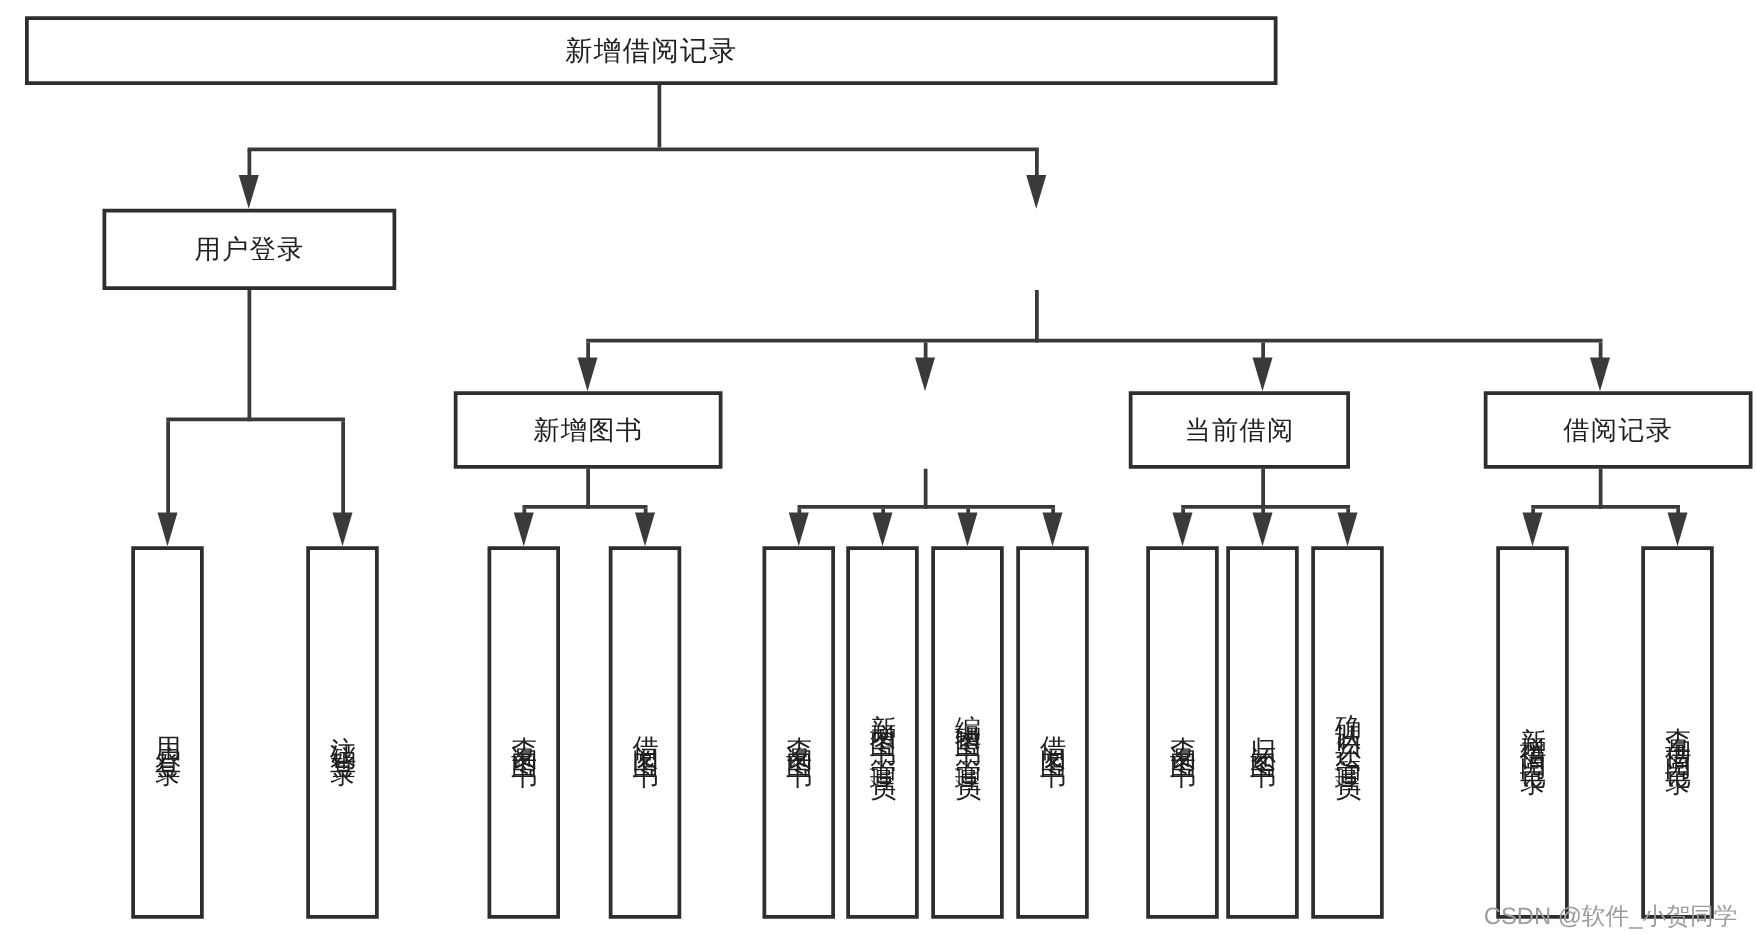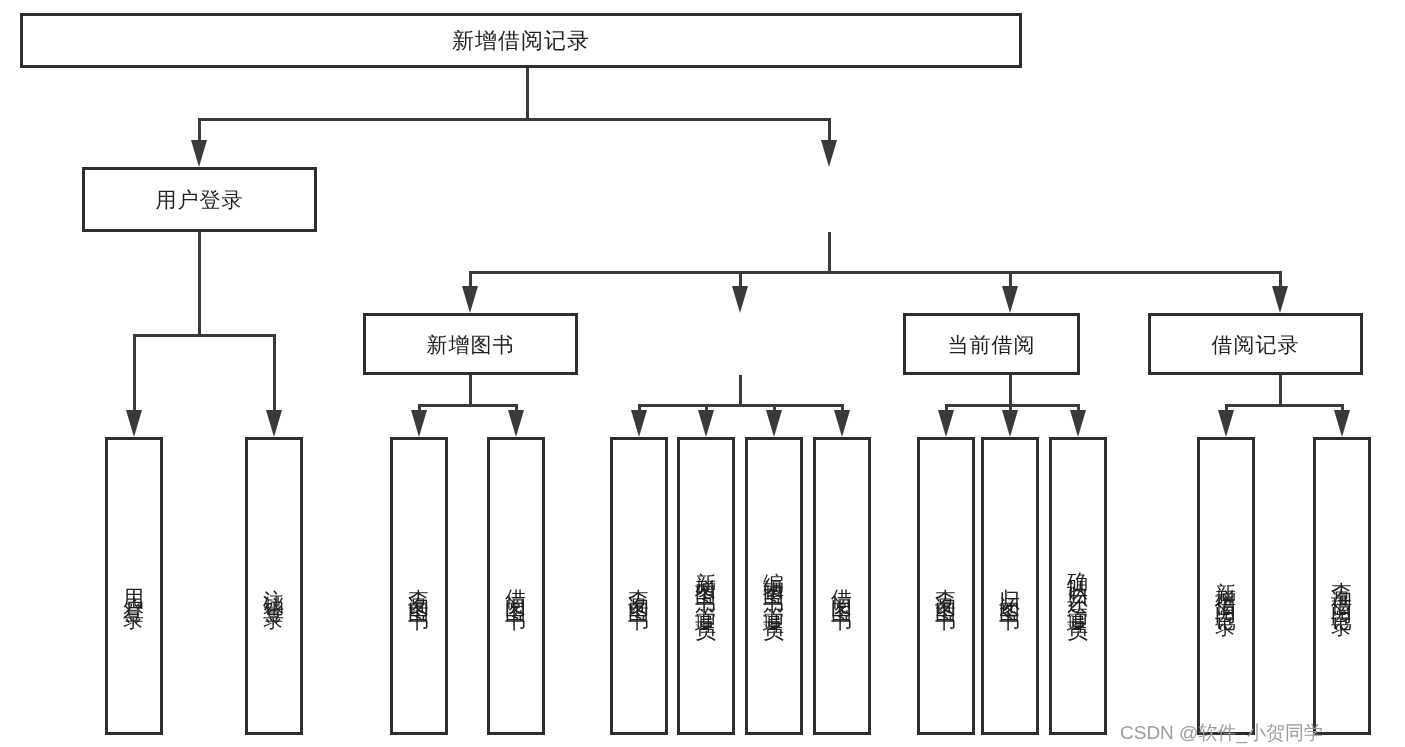--- a/index.html
+++ b/index.html
@@ -38,21 +38,21 @@
   .vline{position:absolute;width:3px;background:var(--line);}
   .hline{position:absolute;height:3px;background:var(--line);}
   .tri{
     position:absolute;width:0;height:0;
     border-left:8px solid transparent;
     border-right:8px solid transparent;
     border-top:27px solid var(--line);
   }
   .watermark{
     position:absolute;
-    left:1120px;top:720px;
+    left:1187px;top:720px;
     font-size:19px;
     color:var(--watermark);
     letter-spacing:0px;
     white-space:nowrap;
     z-index:10;
   }
 </style>
 </head>
 <body>
 
@@ -82,21 +82,21 @@
   <div class="tri" style="left:462px;top:286px"></div>
   <div class="vline" style="left:739px;top:274px;height:13px"></div>
   <div class="tri" style="left:732px;top:286px"></div>
   <div class="vline" style="left:1009px;top:274px;height:13px"></div>
   <div class="tri" style="left:1002px;top:286px"></div>
   <div class="vline" style="left:1279px;top:274px;height:13px"></div>
   <div class="tri" style="left:1272px;top:286px"></div>
 
   <div class="box" style="left:363px;top:313px;width:215px;height:62px">新增图书</div>
   <div class="box" style="left:903px;top:313px;width:177px;height:62px">当前借阅</div>
-  <div class="box" style="left:1148px;top:313px;width:215px;height:62px">借阅记录</div>
+  <div class="box" style="left:1187px;top:313px;width:215px;height:62px">借阅记录</div>
 
   <div class="vline" style="left:469px;top:375px;height:32px"></div>
   <div class="hline" style="left:418px;top:404px;width:100px"></div>
   <div class="vline" style="left:418px;top:407px;height:6px"></div>
   <div class="tri" style="left:411px;top:410px"></div>
   <div class="vline" style="left:515px;top:407px;height:6px"></div>
   <div class="tri" style="left:508px;top:410px"></div>
 
   <div class="vline" style="left:739px;top:375px;height:32px"></div>
   <div class="hline" style="left:638px;top:404px;width:206px"></div>

